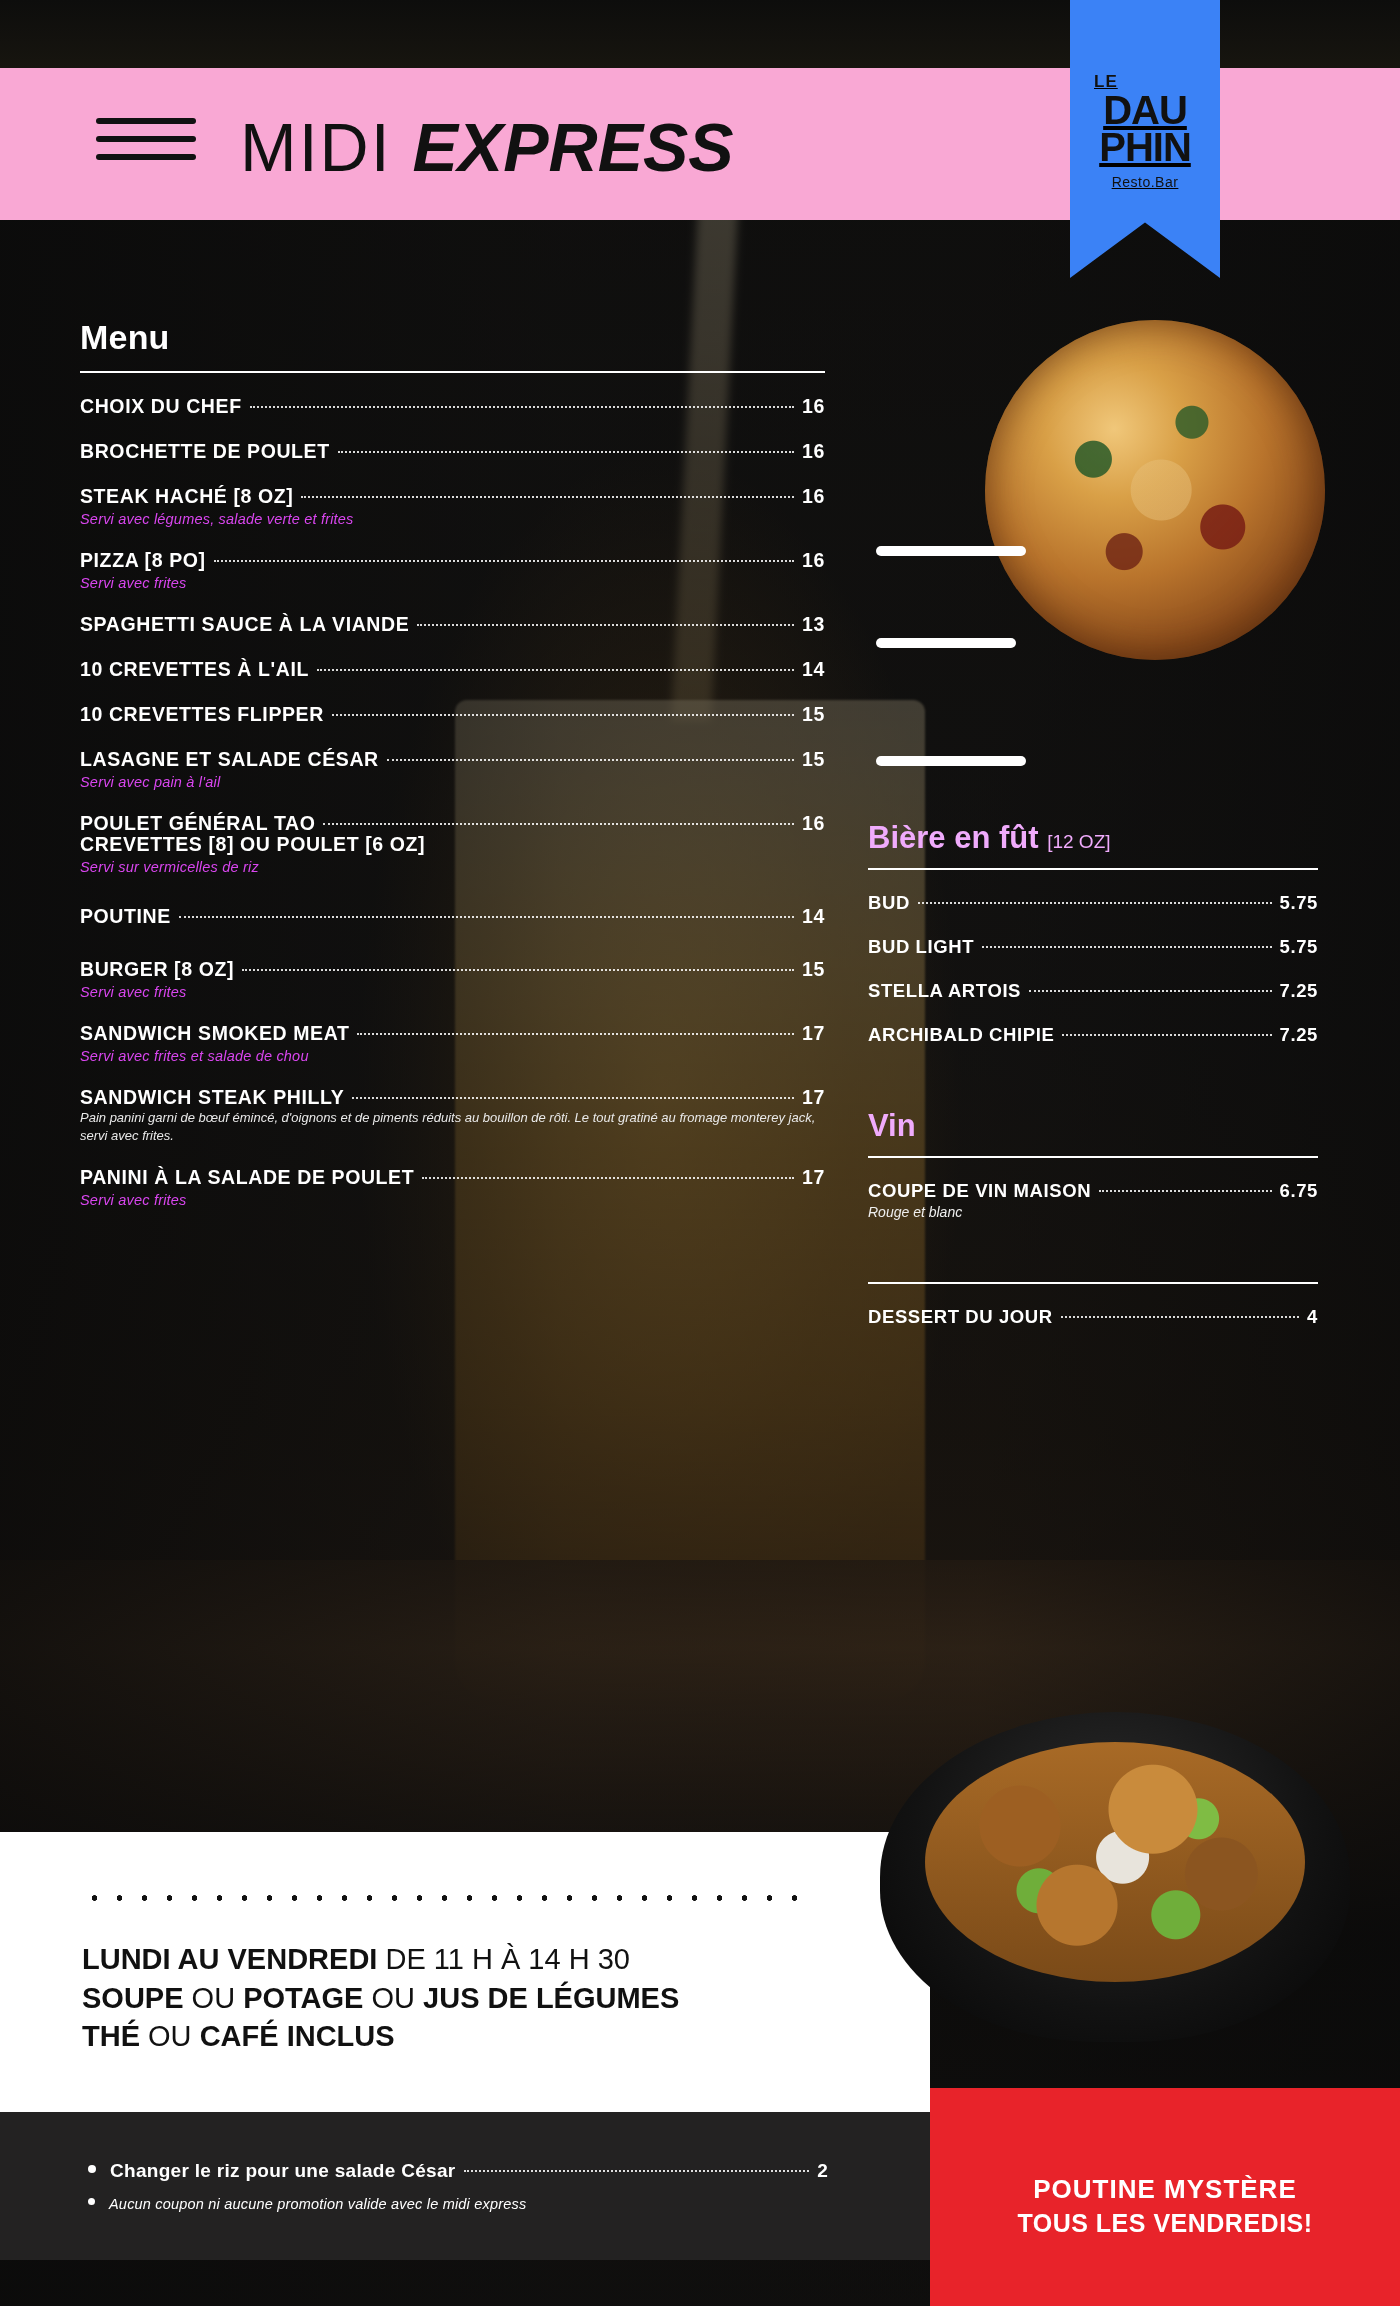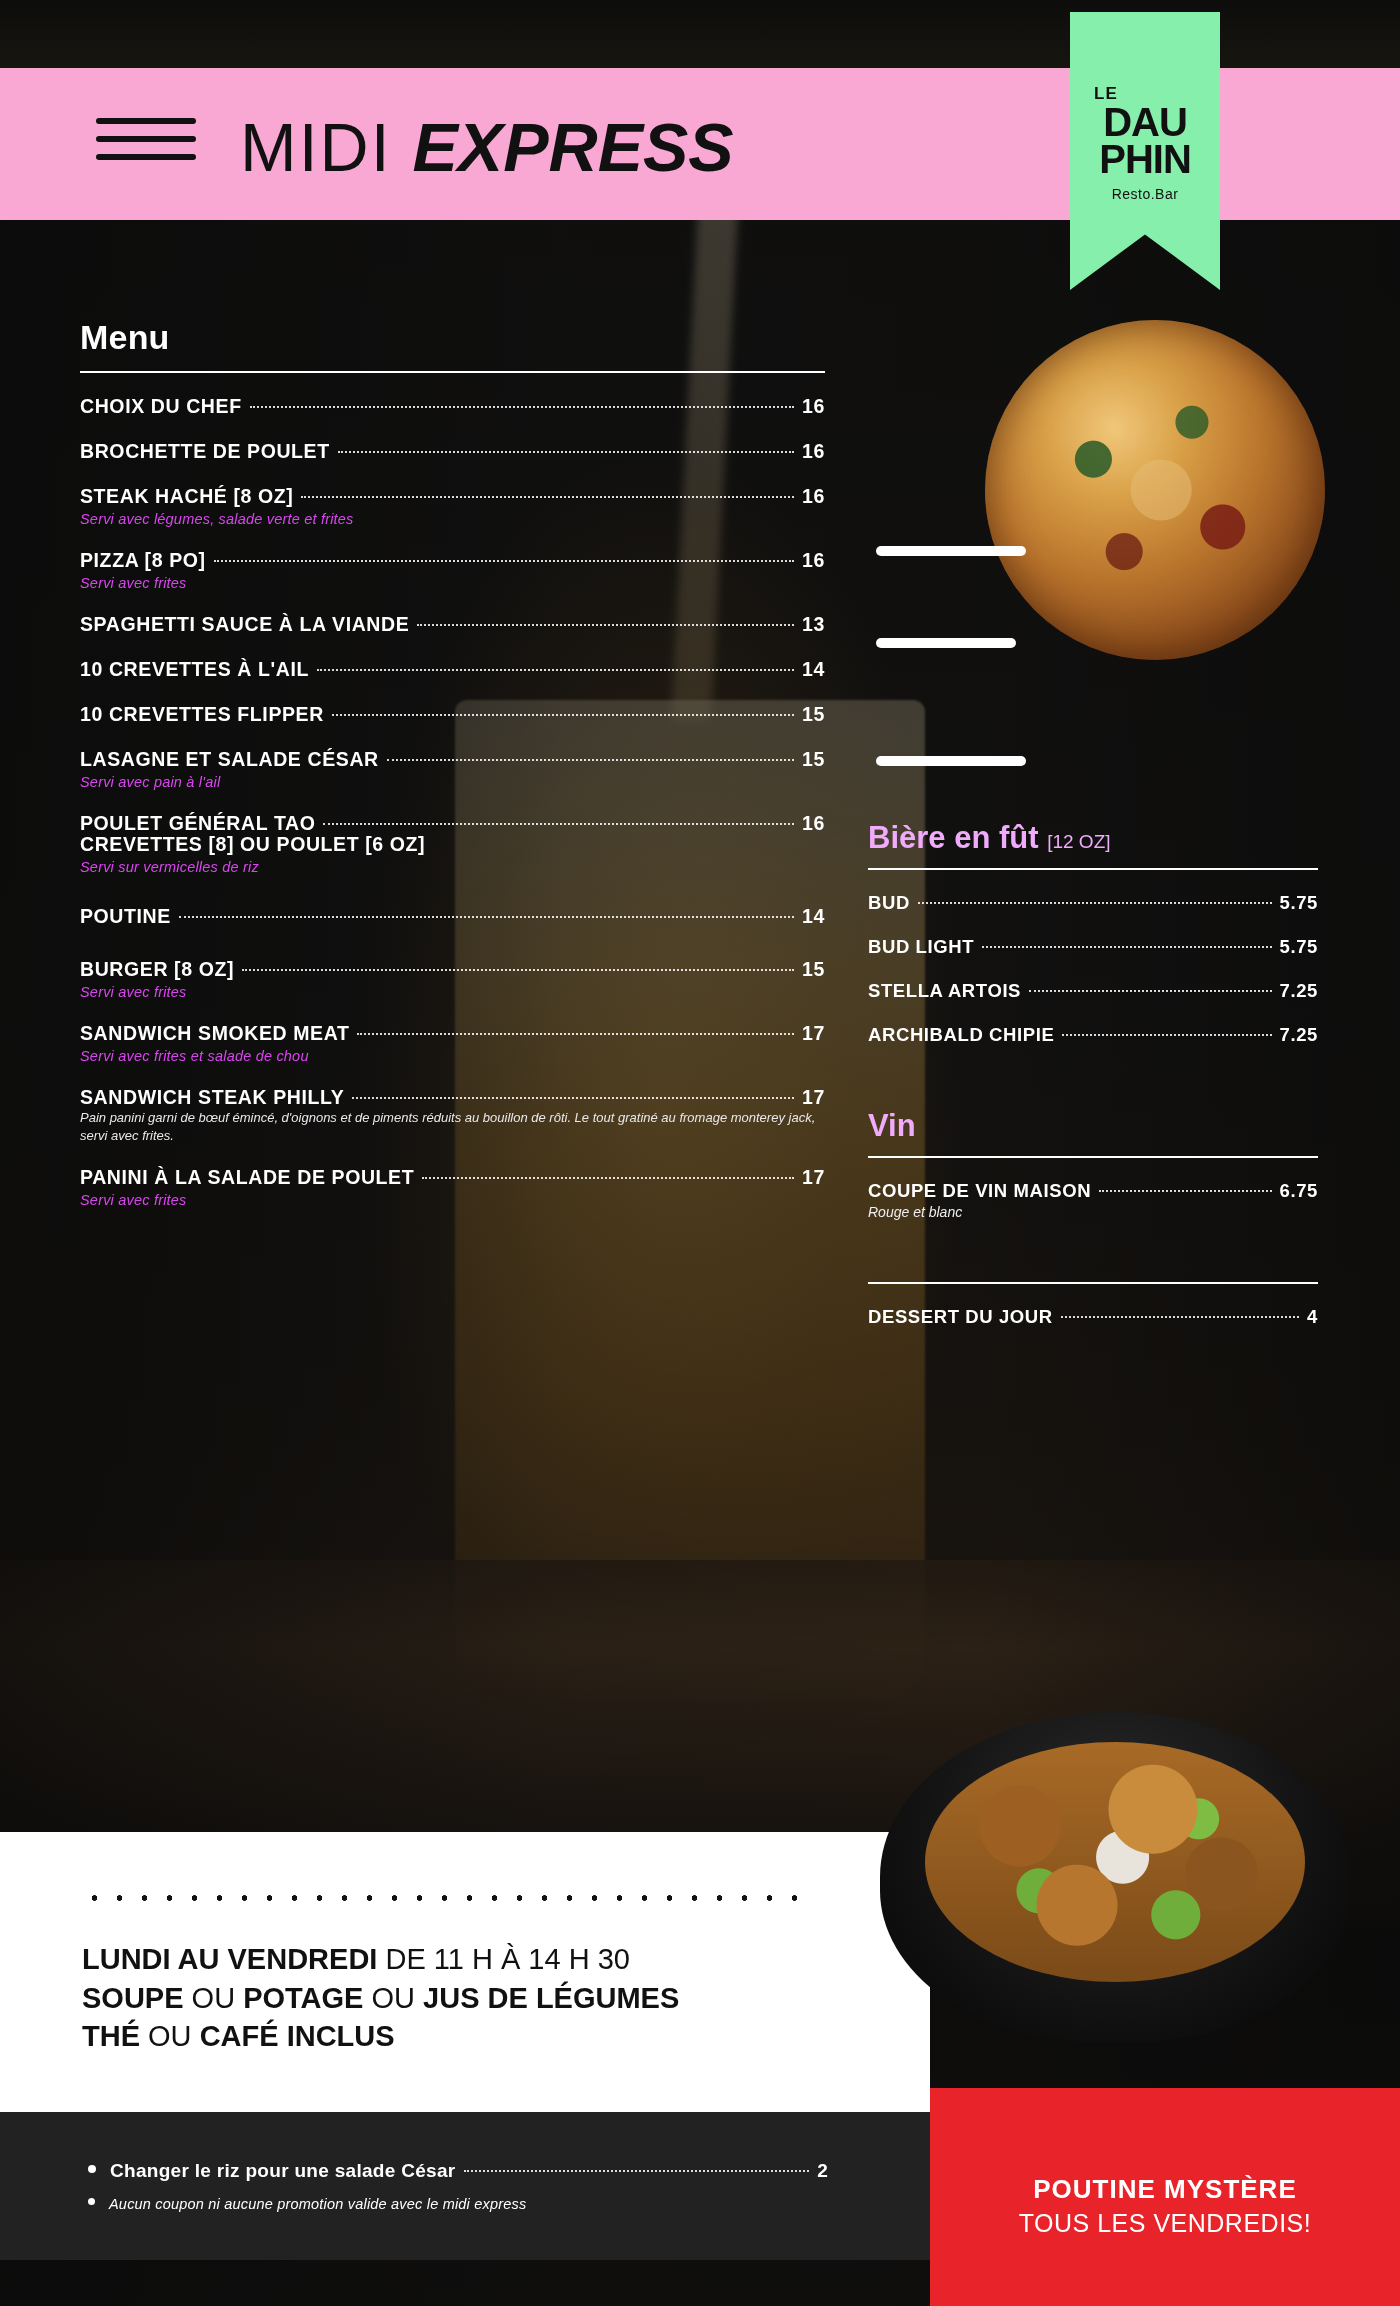--- a/index.html
+++ b/index.html
@@ -90,26 +90,27 @@
     font-size: 68px;
     letter-spacing: 2px;
     color: #111;
     font-weight: 400;
   }
   .header-title b { font-weight: 800; font-style: italic; letter-spacing: 0; }
 
   
   .ribbon {
     position: absolute;
-    left: 1070px; top: 12px;
+    left: 1070px; top: 0px;
     width: 150px; height: 278px;
-    background: #86efac;
+    background: #3b82f6;
     clip-path: polygon(0 0, 100% 0, 100% 100%, 50% 80%, 0 100%);
     z-index: 7;
     text-align: center;
+    text-decoration: underline;
   }
   .ribbon .lg1 {
     margin-top: 72px;
     font-size: 17px; font-weight: 700; color: #111;
     letter-spacing: 1px;
     text-align: left;
     padding-left: 24px;
   }
   .ribbon .lg2 {
     font-size: 40px; font-weight: 800; color: #111;
@@ -349,21 +350,21 @@
     text-align: center;
   }
   .red-title {
     margin-top: 86px;
     font-size: 26px;
     font-weight: 800;
     letter-spacing: 1px;
   }
   .red-sub {
     font-size: 25px;
-    font-weight: 400;
+    font-weight: 700;
     letter-spacing: 0.5px;
     margin-top: 4px;
   }
 
   .top-strip {
     position: absolute; left: 0; top: 0; width: 1400px; height: 68px;
     background: linear-gradient(to bottom, #0d0d0c, #17150f);
     z-index: 4;
   }
 </style>

